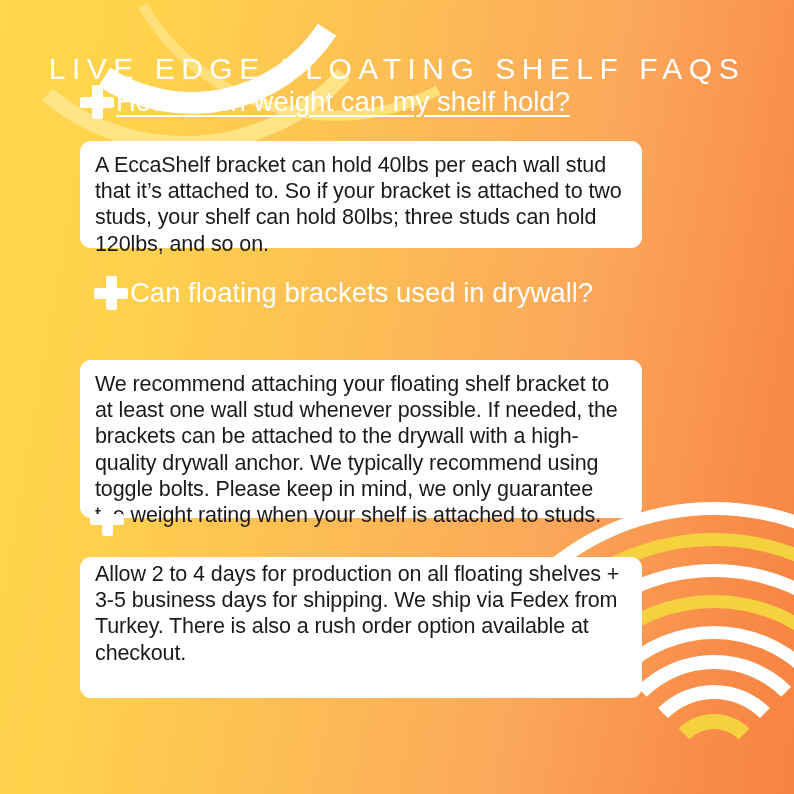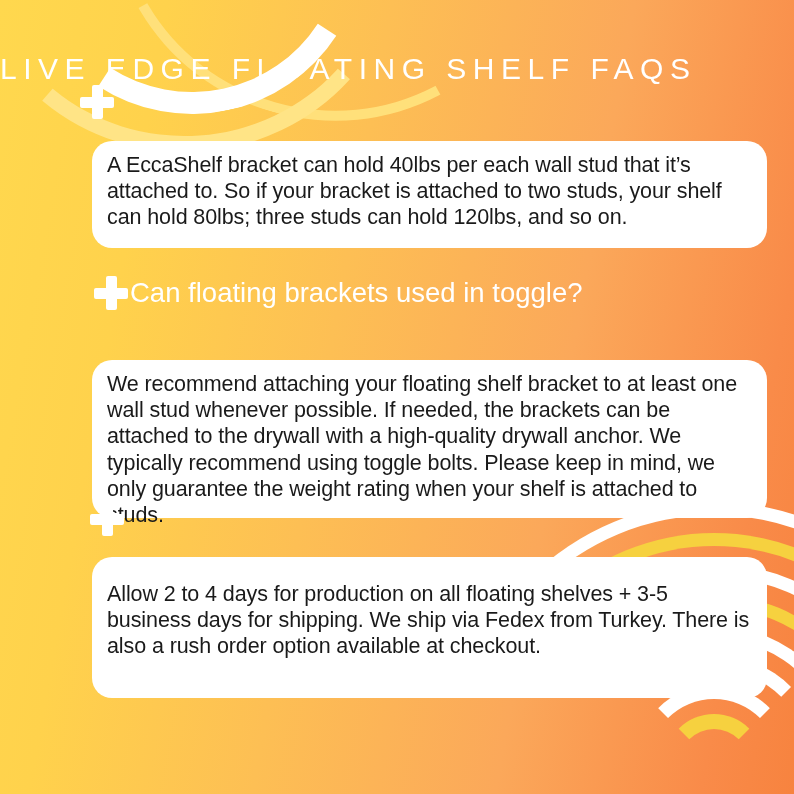--- a/index.html
+++ b/index.html
@@ -97,20 +97,21 @@
   .content {
     position: relative;
     z-index: 3;
   }
 
   #page-title {
     position: absolute;
     top: 32px;
     left: 0;
     width: 794px;
+    text-align: center;
     color: #ffffff;
     font-size: 30px;
     font-weight: 400;
     letter-spacing: 6.5px;
     white-space: nowrap;
   }
 
   .faq-question {
     position: absolute;
     display: flex;
@@ -151,44 +152,44 @@
   }
   .plus-icon::after {
     top: 12px;
     left: 0;
     width: 34px;
     height: 11px;
   }
 
   .answer-box {
     position: absolute;
-    left: 92px;
-    width: 675px;
+    left: 80px;
+    width: 562px;
     background: #ffffff;
-    border-radius: 20px;
+    border-radius: 11px;
     box-sizing: border-box;
     padding: 11px 14px 11px 15px;
   }
   .answer-box p {
     margin: 0;
     color: #1a1a1a;
     font-size: 21.5px;
     line-height: 1.22;
     letter-spacing: -0.1px;
   }
 
   
   #q1 { top: 85px; left: 80px; }
   #box1 { top: 141px; height: 107px; }
 
   #q2 { top: 276px; left: 94px; }
   #box2 { top: 328px; height: 158px; margin-top: 32px; }
 
   #q3 { top: 502px; left: 90px; }
-  #box3 { top: 557px; height: 141px; padding-top: 24px; }
+  #box3 { top: 557px; height: 141px; padding-top: 4px; }
 </style>
 </head>
 <body>
 
 <div id="poster">
 
   <div class="deco" id="deco-top">
     <div class="arc a3"></div>
     <div class="arc a2"></div>
     <div class="arc a1"></div>
@@ -204,28 +205,29 @@
     <div class="r r2"></div>
     <div class="r r1"></div>
   </div>
 
   <div class="content">
 
     <h1 id="page-title">LIVE EDGE FLOATING SHELF FAQS</h1>
 
     <div class="faq-question underlined" id="q1">
       <span class="plus-icon"></span>
+      <span class="q-text">How much weight can my shelf hold?</span>
     </div>
     <div class="answer-box" id="box1">
       <p>A EccaShelf bracket  can hold 40lbs per each wall stud that it’s attached to. So if your bracket is attached to two studs, your shelf can hold 80lbs; three studs can hold 120lbs, and so on.</p>
     </div>
 
     <div class="faq-question" id="q2">
       <span class="plus-icon"></span>
-      <span class="q-text">Can floating brackets used in toggle?</span>
+      <span class="q-text">Can floating brackets used in drywall?</span>
     </div>
     <div class="answer-box" id="box2">
       <p>We recommend attaching your floating shelf bracket to at least one wall stud whenever possible. If needed, the brackets can be attached to the drywall with a high-quality drywall anchor. We typically recommend using toggle bolts. Please keep in mind, we only guarantee the weight rating when your shelf is attached to studs.</p>
     </div>
 
     <div class="faq-question" id="q3">
       <span class="plus-icon"></span>
     </div>
     <div class="answer-box" id="box3">
       <p>Allow 2 to 4 days for production on all floating shelves + 3-5 business days for shipping. We ship via Fedex from Turkey. There is also a rush order option available at checkout.</p>

